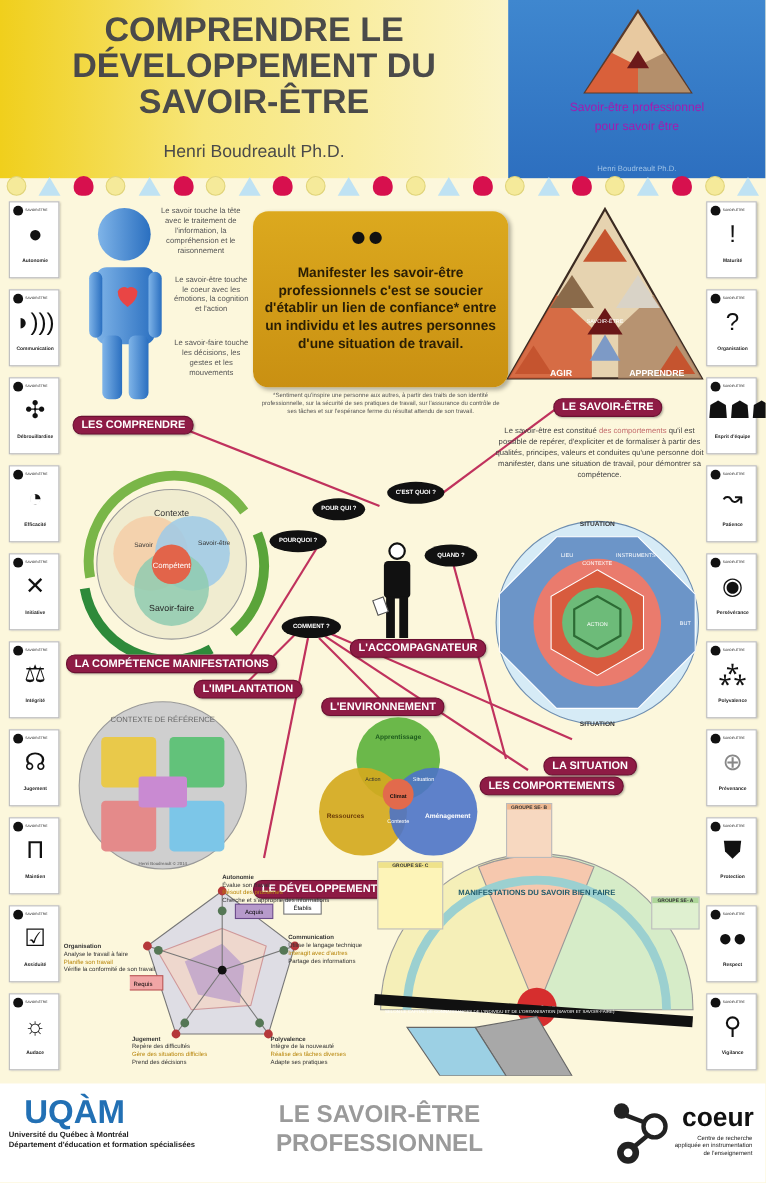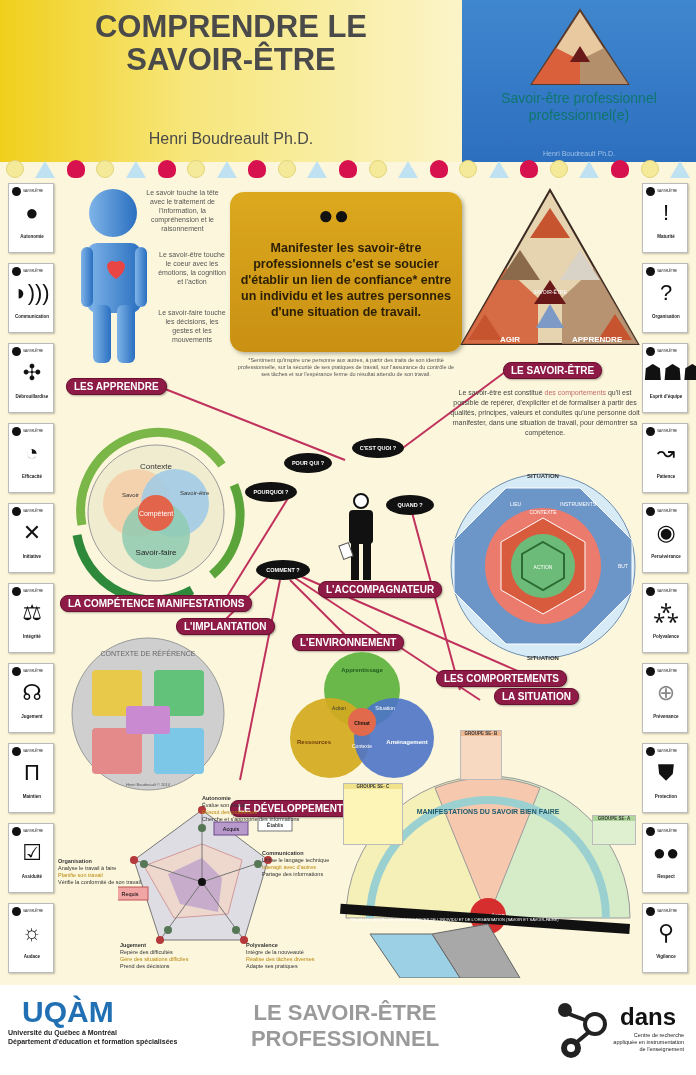--- a/index.html
+++ b/index.html
@@ -3,21 +3,21 @@
 <meta charset="utf-8">
 <style>
   * { box-sizing: border-box; margin: 0; padding: 0; }
   body { width: 696px; height: 1075px; position: relative; overflow: hidden; background: #fcf7dc; font-family: "Liberation Sans", sans-serif; color: #333; }
   .abs { position: absolute; }
   
   .hdr-left { left: 0; top: 0; width: 462px; height: 162px; background: linear-gradient(90deg, #f0cf1c 0%, #f7e67a 40%, #fbf4c8 100%); }
   .hdr-title { left: 0; top: 10px; width: 462px; text-align: center; font-weight: bold; font-size: 31px; line-height: 33px; color: #4a4a4a; }
   .hdr-author { left: 0; top: 130px; width: 462px; text-align: center; font-size: 16px; color: #4a4a4a; }
   .hdr-right { left: 462px; top: 0; width: 234px; height: 162px; background: linear-gradient(180deg, #3f87cf 0%, #2d6fbf 100%); }
-  .hdr-right-title { left: 462px; top: 90px; width: 234px; text-align: center; font-size: 14px; line-height: 17px; color: #0f766e; }
+  .hdr-right-title { left: 462px; top: 90px; width: 234px; text-align: center; font-size: 11px; line-height: 17px; color: #a21caf; }
   .hdr-right-author { left: 462px; top: 150px; width: 234px; text-align: center; font-size: 7px; color: #9ec2e6; }
   .deco-row { left: 0; top: 158px; width: 696px; height: 22px; display: flex; justify-content: space-around; align-items: center; }
   .deco { width: 18px; height: 18px; }
   .deco.c-yellow { border-radius: 50%; background: #f5ea9a; border: 1px solid #e0d47a; }
   .deco.c-pink { border-radius: 50% 50% 40% 40%; background: #d7104e; }
   .deco.t-blue { width: 0; height: 0; border-left: 10px solid transparent; border-right: 10px solid transparent; border-bottom: 17px solid #bfe2f3; }
   
   .card { position: absolute; width: 46px; height: 70px; background: #fff; border: 1px solid #bbb; box-shadow: 1px 1px 2px rgba(0,0,0,.25); }
   .card .head { position: absolute; left: 3px; top: 3px; width: 9px; height: 9px; border-radius: 50%; background: #111; }
   .card .tag { position: absolute; left: 14px; top: 5px; font-size: 3px; color: #111; }
@@ -42,34 +42,35 @@
   .craie { left: 620px; top: 1003px; font-size: 24px; font-weight: bold; color: #111; }
   .craie-sub { left: 590px; top: 1032px; width: 94px; text-align: right; font-size: 5.5px; line-height: 7px; color: #222; }
   svg text { font-family: "Liberation Sans", sans-serif; }
 </style>
 </head>
 <body>
 
 <div class="abs hdr-left"></div>
 <div class="abs hdr-title">
   <div>COMPRENDRE LE</div>
+  <div>DÉVELOPPEMENT DU</div>
   <div>SAVOIR-ÊTRE</div>
 </div>
 <div class="abs hdr-author">Henri Boudreault Ph.D.</div>
 
 <div class="abs hdr-right"></div>
 <svg class="abs" style="left:530px;top:8px" width="100" height="78">
   <polygon points="50,2 98,76 2,76" fill="#e8c9a0" stroke="#5a3a2a" stroke-width="2"></polygon>
   <polygon points="26,40 2,76 50,76 50,52" fill="#d9603a"></polygon>
   <polygon points="74,40 98,76 50,76 50,52" fill="#b48f6b"></polygon>
   <polygon points="50,38 40,54 60,54" fill="#6b1a1a"></polygon>
 </svg>
 <div class="abs hdr-right-title">
   <div>Savoir-être professionnel</div>
-  <div>professionnel(e)</div>
+  <div>pour savoir être</div>
 </div>
 <div class="abs hdr-right-author">Henri Boudreault Ph.D.</div>
 
 <div class="abs deco-row">
   <div class="deco c-yellow"></div>
   <div class="deco t-blue"></div>
   <div class="deco c-pink"></div>
   <div class="deco c-yellow"></div>
   <div class="deco t-blue"></div>
   <div class="deco c-pink"></div>
@@ -261,30 +262,30 @@
     <line x1="290" y1="495" x2="225" y2="600"></line>
     <line x1="275" y1="570" x2="220" y2="625"></line>
     <line x1="280" y1="580" x2="240" y2="780"></line>
     <line x1="290" y1="580" x2="350" y2="640"></line>
     <line x1="295" y1="578" x2="480" y2="700"></line>
     <line x1="300" y1="576" x2="520" y2="672"></line>
     <line x1="410" y1="505" x2="460" y2="690"></line>
   </g>
 </svg>
 
-<div class="pill" style="left:66px;top:378px">LES APPRENDRE</div>
+<div class="pill" style="left:66px;top:378px">LES COMPRENDRE</div>
 <div class="pill" style="left:503px;top:362px">LE SAVOIR-ÊTRE</div>
 <div class="abs def-text"><span>Le savoir-être est constitué </span><span class="hl">des comportements</span><span> qu'il est possible de repérer, d'expliciter et de formaliser à partir des qualités, principes, valeurs et conduites qu'une personne doit manifester, dans une situation de travail, pour démontrer sa compétence.</span></div>
 
 <div class="pill" style="left:60px;top:595px;font-size:10px">LA COMPÉTENCE MANIFESTATIONS</div>
 <div class="pill" style="left:176px;top:618px">L'IMPLANTATION</div>
 <div class="pill" style="left:318px;top:581px">L'ACCOMPAGNATEUR</div>
 <div class="pill" style="left:292px;top:634px">L'ENVIRONNEMENT</div>
 <div class="pill" style="left:494px;top:688px">LA SITUATION</div>
-<div class="pill" style="left:436px;top:670px">LES COMPORTEMENTS</div>
+<div class="pill" style="left:436px;top:706px">LES COMPORTEMENTS</div>
 <div class="pill" style="left:230px;top:800px">LE DÉVELOPPEMENT</div>
 
 <div class="bubble" style="left:284px;top:453px;width:48px;height:20px">POUR QUI ?</div>
 <div class="bubble" style="left:352px;top:438px;width:52px;height:20px">C'EST QUOI ?</div>
 <div class="bubble" style="left:245px;top:482px;width:52px;height:20px">POURQUOI ?</div>
 <div class="bubble" style="left:386px;top:495px;width:48px;height:20px">QUAND ?</div>
 <div class="bubble" style="left:256px;top:560px;width:54px;height:20px">COMMENT ?</div>
 <svg class="abs" style="left:335px;top:492px" width="50" height="90">
   <circle cx="26" cy="9" r="7" fill="#fff" stroke="#111" stroke-width="2"></circle>
   <rect x="14" y="18" width="24" height="34" rx="4" fill="#111"></rect>
@@ -423,18 +424,18 @@
   <div>PROFESSIONNEL</div>
 </div>
 <svg class="abs" style="left:555px;top:1000px" width="62" height="60">
   <circle cx="10" cy="10" r="7" fill="#222"></circle>
   <line x1="14" y1="14" x2="30" y2="20" stroke="#222" stroke-width="4"></line>
   <circle cx="40" cy="24" r="10" fill="none" stroke="#222" stroke-width="4"></circle>
   <line x1="34" y1="32" x2="22" y2="42" stroke="#222" stroke-width="4"></line>
   <circle cx="16" cy="48" r="10" fill="#222"></circle>
     <circle cx="16" cy="48" r="4" fill="#fff"></circle>
 </svg>
-<div class="abs craie">dans</div>
+<div class="abs craie">coeur</div>
 <div class="abs craie-sub">
   <div>Centre de recherche</div>
   <div>appliquée en instrumentation</div>
   <div>de l'enseignement</div>
 </div>
 
 </body></html>

